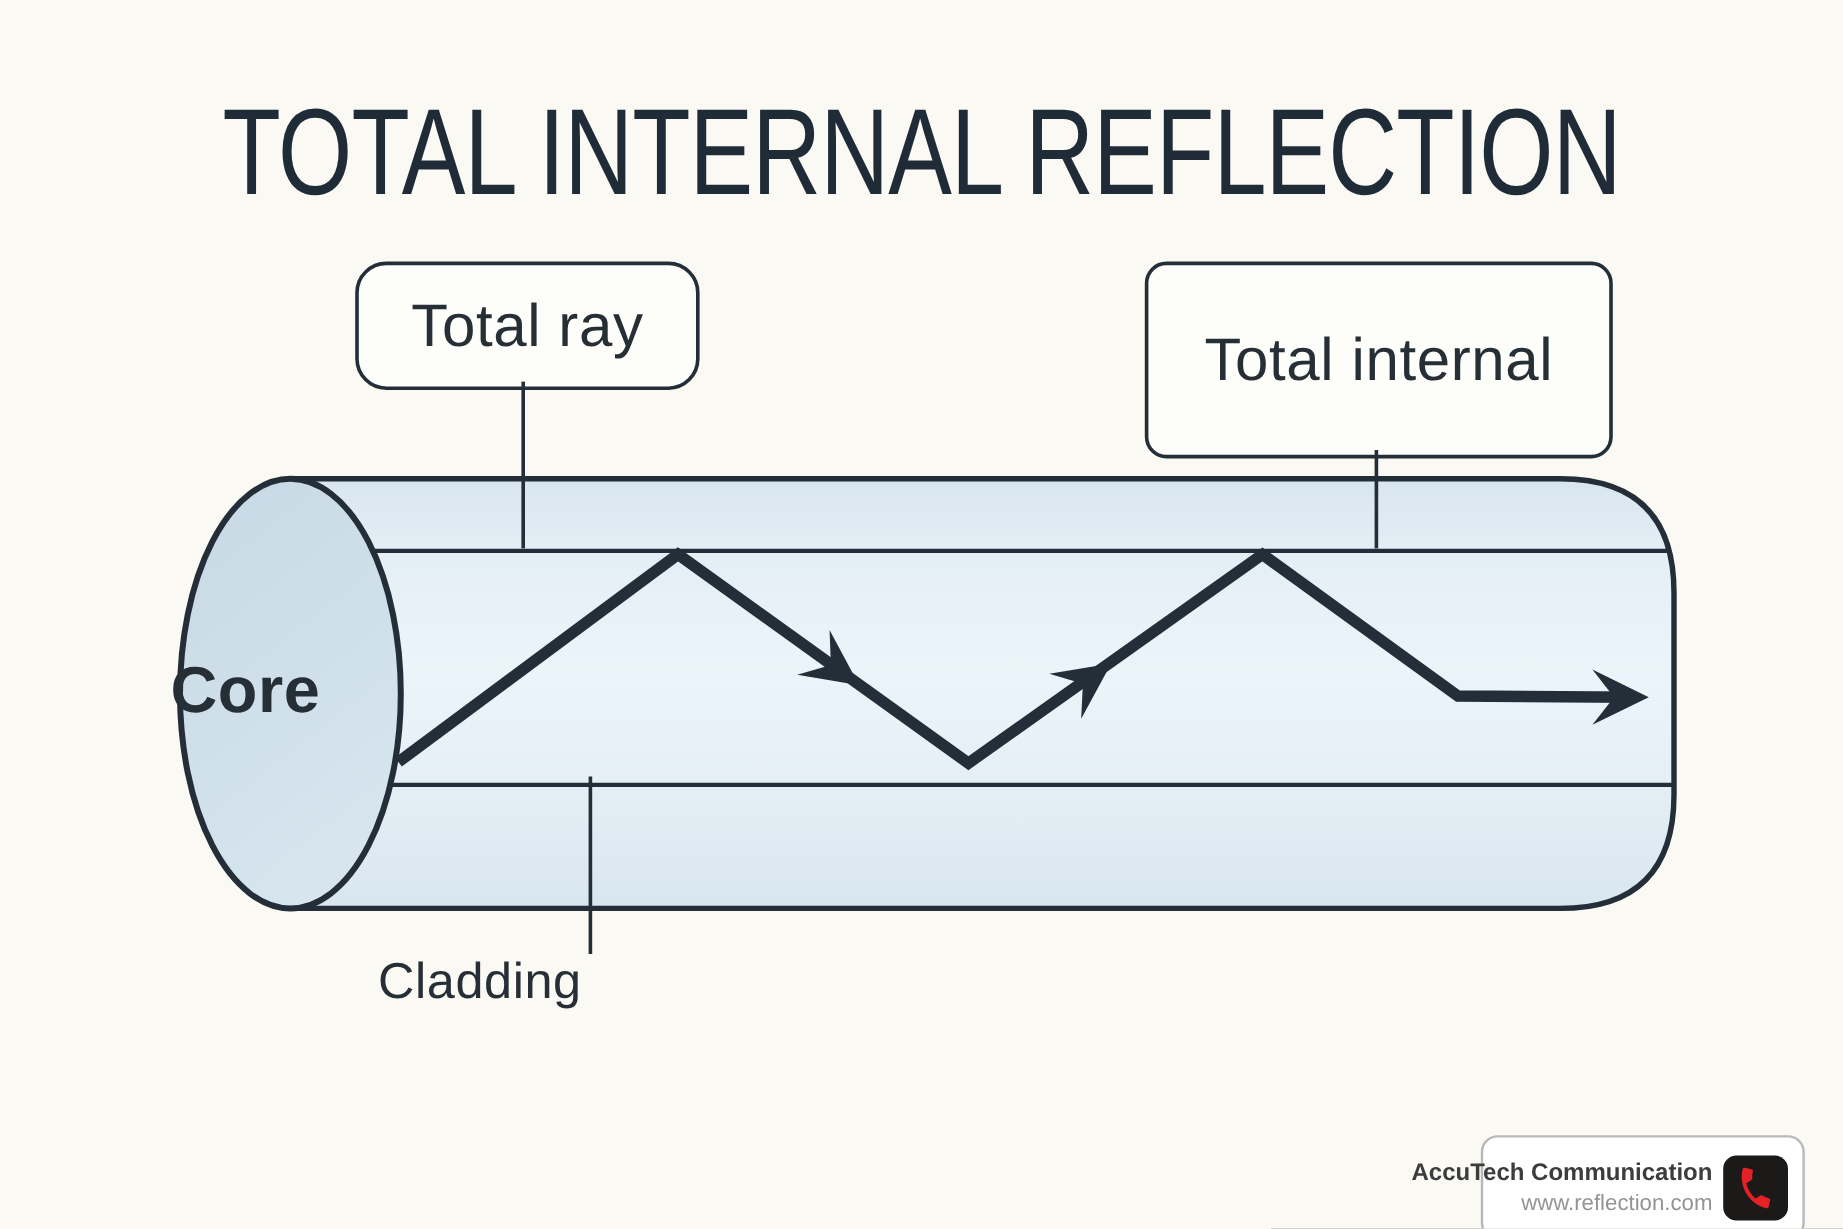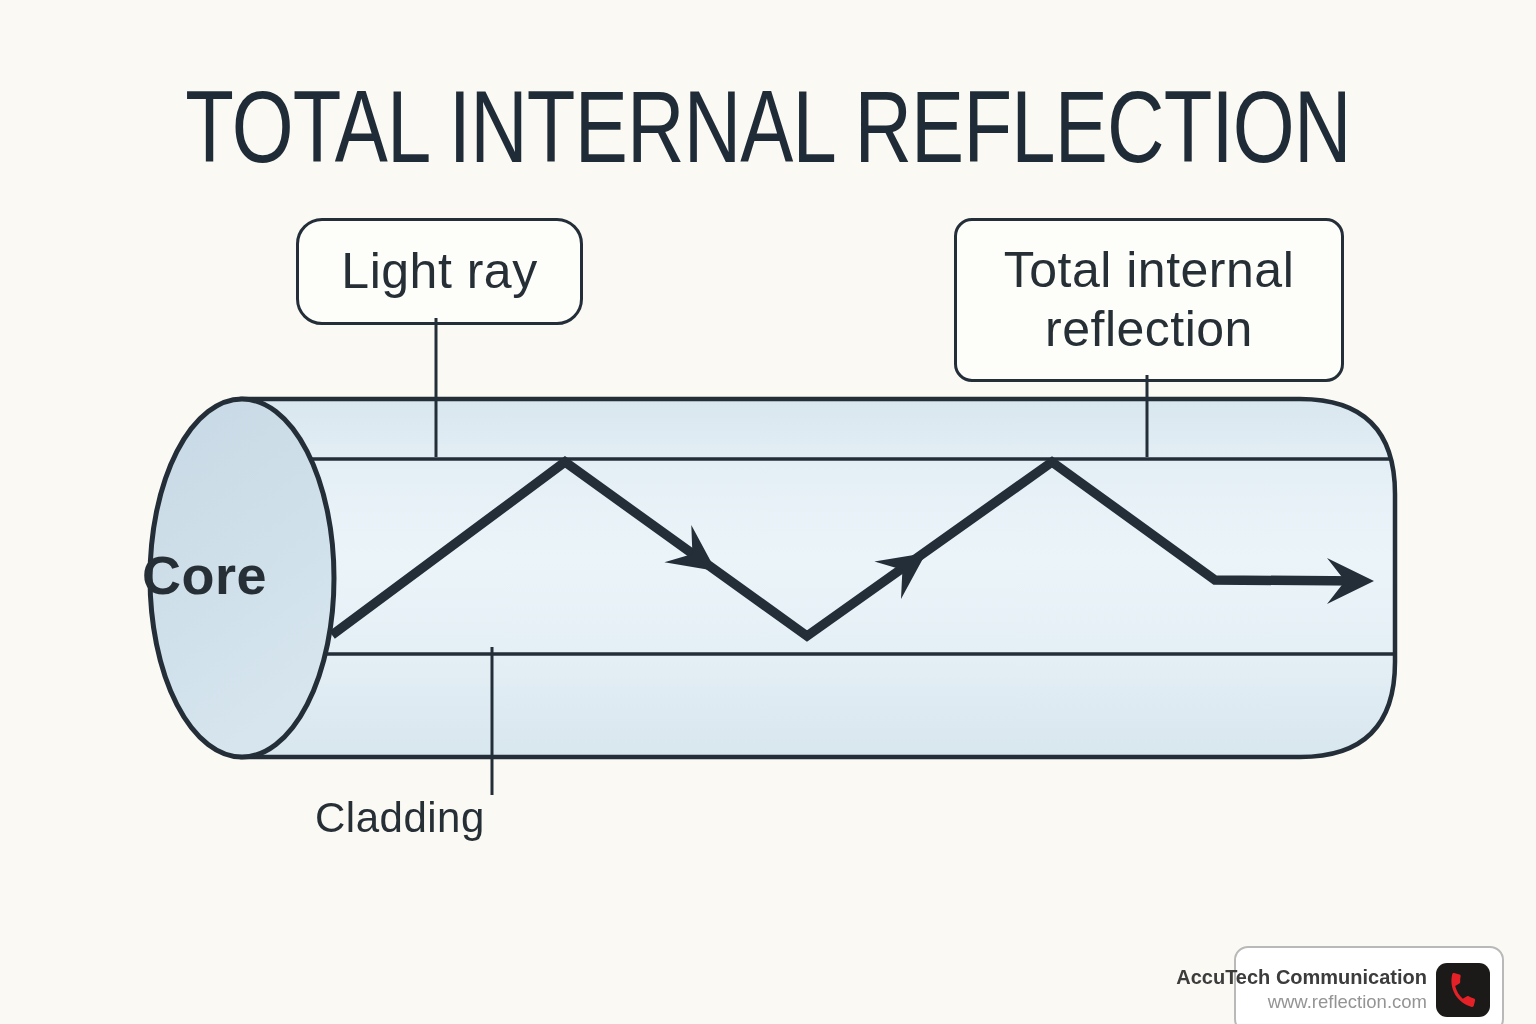--- a/index.html
+++ b/index.html
@@ -58,26 +58,25 @@
 </head>
 <body>
 
 <div class="stage">
 
   <div class="page-title">
     <span class="squeeze">TOTAL INTERNAL REFLECTION</span>
   </div>
 
   <div class="callout light-ray">
-    <span>Light ray</span>
+    <span>Total ray</span>
   </div>
 
   <div class="callout tir">
     <span>Total internal</span>
-    <span>reflection</span>
   </div>
 
   <svg id="diagram" class="diagram-svg" viewBox="0 0 1536 1024">
       <defs>
         <linearGradient id="bodyGrad" x1="0" y1="0" x2="0" y2="1">
           <stop offset="0" stop-color="#d8e6ee"></stop>
           <stop offset="0.18" stop-color="#e4eff5"></stop>
           <stop offset="0.45" stop-color="#ebf4f9"></stop>
           <stop offset="0.72" stop-color="#e4eff5"></stop>
           <stop offset="1" stop-color="#d8e6ee"></stop>

